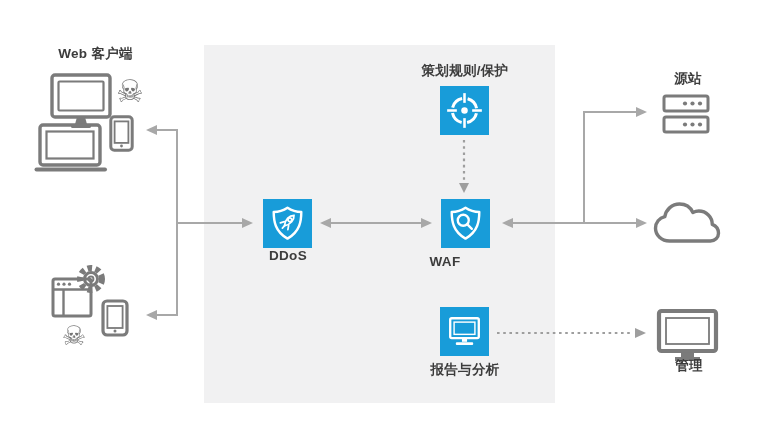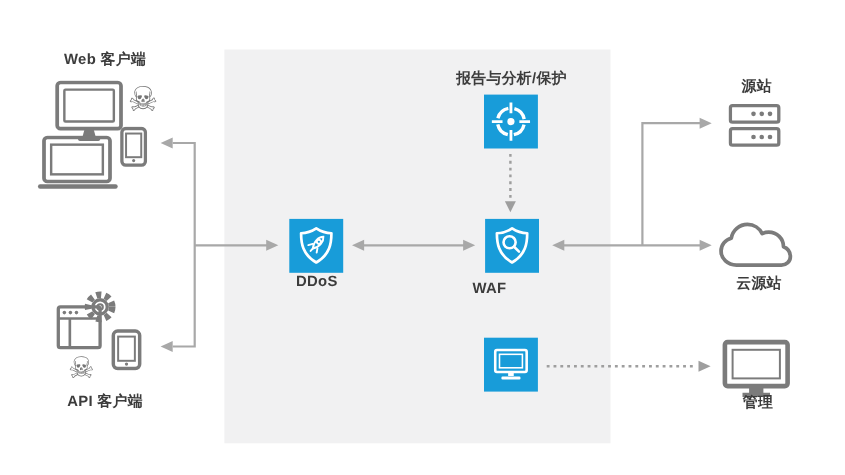--- a/index.html
+++ b/index.html
@@ -98,23 +98,22 @@
   </svg>
 
   <svg class="icon" style="left:101px;top:299px;" width="28" height="38" viewBox="0 0 28 38">
     <rect class="gray-stroke" x="2" y="2" width="24" height="34" rx="4" stroke-width="3.2" fill="#fff"></rect>
     <rect class="gray-stroke" x="6.4" y="7" width="15.2" height="22" stroke-width="1.8"></rect>
     <circle class="gray-fill" cx="14" cy="32" r="1.5"></circle>
   </svg>
 
   <span class="skull" style="left:56px;top:322px;width:36px;font-size:27px;">☠</span>
 
-  <div class="lbl" style="left:38px;top:356px;width:115px;">API 客户端</div>
 
-  <div class="lbl" style="left:395px;top:62px;width:140px;">报告与分析/保护</div>
+  <div class="lbl" style="left:395px;top:62px;width:140px;">策划规则/保护</div>
 
   <div class="tile" style="left:440px;top:86px;">
     <svg width="49" height="49" viewBox="0 0 48 48">
       <circle class="white-stroke" cx="24" cy="24" r="12" stroke-width="3" stroke-dasharray="13.35 5.5" stroke-dashoffset="16.1"></circle>
       <g class="white-stroke" stroke-width="2.5">
         <line x1="24" y1="7" x2="24" y2="16.5"></line>
         <line x1="24" y1="31.5" x2="24" y2="41"></line>
         <line x1="7" y1="24" x2="16.5" y2="24"></line>
         <line x1="31.5" y1="24" x2="41" y2="24"></line>
       </g>
@@ -145,41 +144,41 @@
     <svg width="49" height="49" viewBox="0 0 48 48">
       <rect class="white-stroke" x="10" y="11" width="28" height="19.5" rx="1.5" stroke-width="2.3"></rect>
       <rect class="white-stroke" x="13.8" y="14.8" width="20.4" height="12" stroke-width="1.4"></rect>
       <rect x="21.5" y="30.5" width="5" height="3.6" fill="#ffffff"></rect>
       <rect x="15.5" y="34.6" width="17" height="2.7" rx="1" fill="#ffffff"></rect>
     </svg>
   </div>
 
   <div class="lbl" style="left:252px;top:248px;width:72px;">DDoS</div>
   <div class="lbl" style="left:409px;top:254px;width:72px;">WAF</div>
+  <div class="lbl" style="left:400px;top:361px;width:130px;">报告与分析</div>
 
   <div class="lbl" style="left:650px;top:70px;width:76px;">源站</div>
 
   <svg class="icon" style="left:662px;top:94px;" width="48" height="42" viewBox="0 0 48 42">
     <rect class="gray-stroke" x="2" y="2" width="44" height="15" rx="2" stroke-width="3" fill="#fff"></rect>
     <rect class="gray-stroke" x="2" y="23" width="44" height="15" rx="2" stroke-width="3" fill="#fff"></rect>
     <g class="gray-fill">
       <circle cx="23" cy="9.5" r="2.1"></circle>
         <circle cx="30.5" cy="9.5" r="2.1"></circle>
         <circle cx="38" cy="9.5" r="2.1"></circle>
       <circle cx="23" cy="30.5" r="2.1"></circle>
         <circle cx="30.5" cy="30.5" r="2.1"></circle>
         <circle cx="38" cy="30.5" r="2.1"></circle>
     </g>
   </svg>
 
   <svg class="icon" style="left:652px;top:198px;" width="70" height="48" viewBox="0 0 70 48">
     <path class="gray-stroke" stroke-width="3.4" stroke-linejoin="round" fill="#fff" d="M17.5 43 C 9.5 43 3.5 37.2 3.5 30.2 C 3.5 24.6 7.3 19.9 12.8 18.6 C 14 11.4 20.1 6 27.5 6 C 33.4 6 38.5 9.4 40.9 14.4 C 42.7 13.5 44.7 13 46.8 13 C 54.3 13 60.3 19 60.3 26.4 C 64 27.9 66.5 31.4 66.5 35.3 C 66.5 39.6 62.9 43 58.4 43 Z"></path>
   </svg>
 
-  <div class="lbl" style="left:650px;top:249px;width:80px;">云源站</div>
 
   <svg class="icon" style="left:656px;top:308px;" width="64" height="54" viewBox="0 0 64 54">
     <rect class="gray-stroke" x="3" y="3" width="57" height="40" rx="2.5" stroke-width="4.2" fill="#fff"></rect>
     <rect class="gray-stroke" x="10" y="10" width="43" height="26" stroke-width="1.8"></rect>
     <path class="gray-fill" d="M25 44.5 h13 v4.5 h6 v4 h-25 v-4 h6 z"></path>
   </svg>
 
   <div class="lbl" style="left:654px;top:357px;width:70px;">管理</div>
 
 </div>

